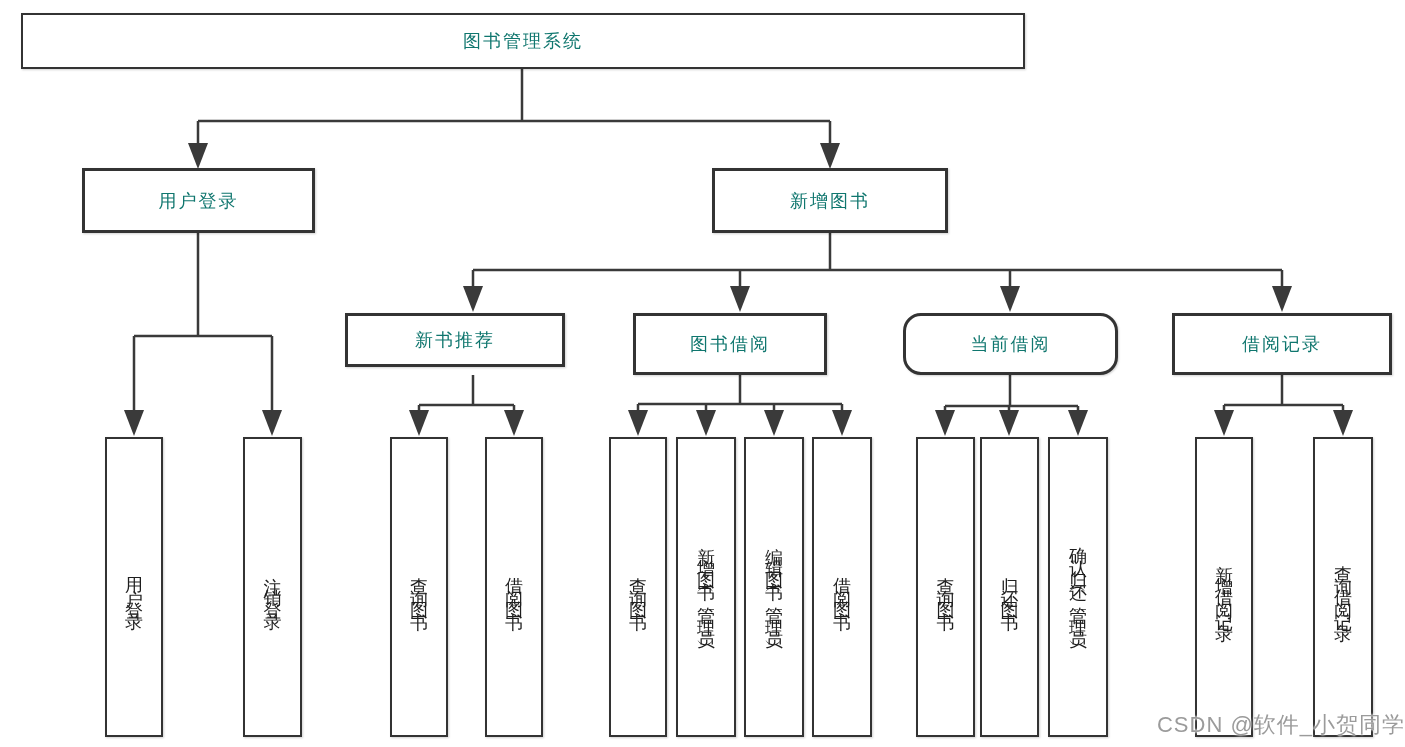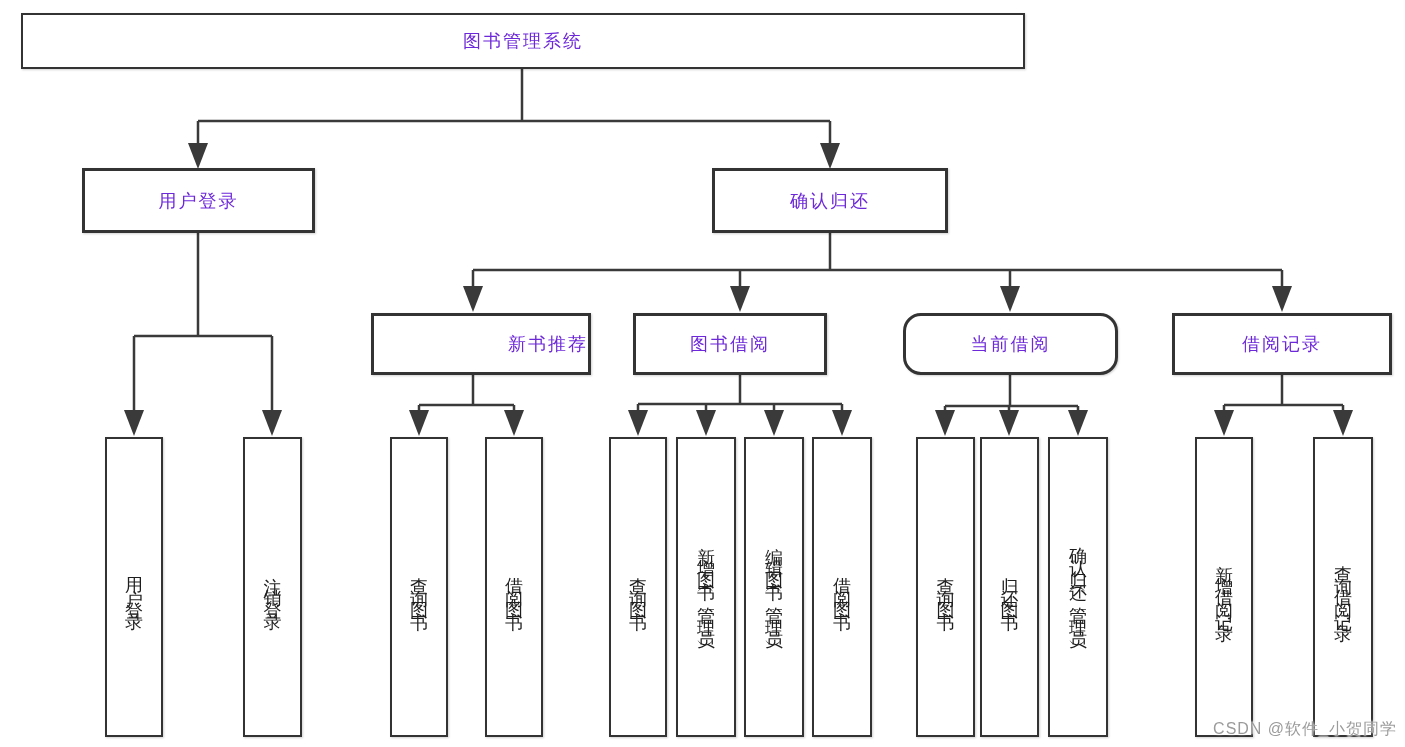--- a/index.html
+++ b/index.html
@@ -24,21 +24,21 @@
     pointer-events: none;
   }
   .node {
     position: absolute;
     box-sizing: border-box;
     background: #ffffff;
     border: 3px solid #333333;
     display: flex;
     align-items: center;
     justify-content: center;
-    color: #6d28d9;
+    color: #0f766e;
     font-size: 18px;
     letter-spacing: 2px;
     box-shadow: 1px 1px 2px rgba(0,0,0,0.18);
   }
   .node.root-node {
     border-width: 2px;
   }
   .leaf {
     position: absolute;
     box-sizing: border-box;
@@ -53,23 +53,23 @@
     writing-mode: vertical-rl;
     text-orientation: mixed;
     font-size: 18px;
     letter-spacing: 12px;
     line-height: 1;
     color: #1e1e1e;
     white-space: nowrap;
   }
   .watermark {
     position: absolute;
-    right: 8px;
+    right: 0;
     bottom: 7px;
-    font-size: 16px;
+    font-size: 22px;
     letter-spacing: 1px;
     color: #9b9b9b;
     text-shadow: 0 0 3px #ffffff, 0 0 2px #ffffff;
     z-index: 10;
   }
 </style>
 </head>
 <body>
 
 <div class="canvas">
@@ -108,24 +108,24 @@
   </svg>
 
   <div class="node root-node" style="left:21px; top:13px; width:1004px; height:56px;">
     <span>图书管理系统</span>
   </div>
 
   <div class="node" style="left:82px; top:168px; width:233px; height:65px;">
     <span>用户登录</span>
   </div>
   <div class="node" style="left:712px; top:168px; width:236px; height:65px;">
-    <span>确认归还</span>
+    <span>新增图书</span>
   </div>
 
-  <div class="node" style="left:371px; top:313px; width:220px; height:62px;justify-content:flex-end;">
+  <div class="node" style="left:345px; top:313px; width:220px; height:54px;">
     <span>新书推荐</span>
   </div>
   <div class="node" style="left:633px; top:313px; width:194px; height:62px;">
     <span>图书借阅</span>
   </div>
   <div class="node" style="left:903px; top:313px; width:215px; height:62px;border-radius:18px;">
     <span>当前借阅</span>
   </div>
   <div class="node" style="left:1172px; top:313px; width:220px; height:62px;align-items:center;">
     <span>借阅记录</span>

